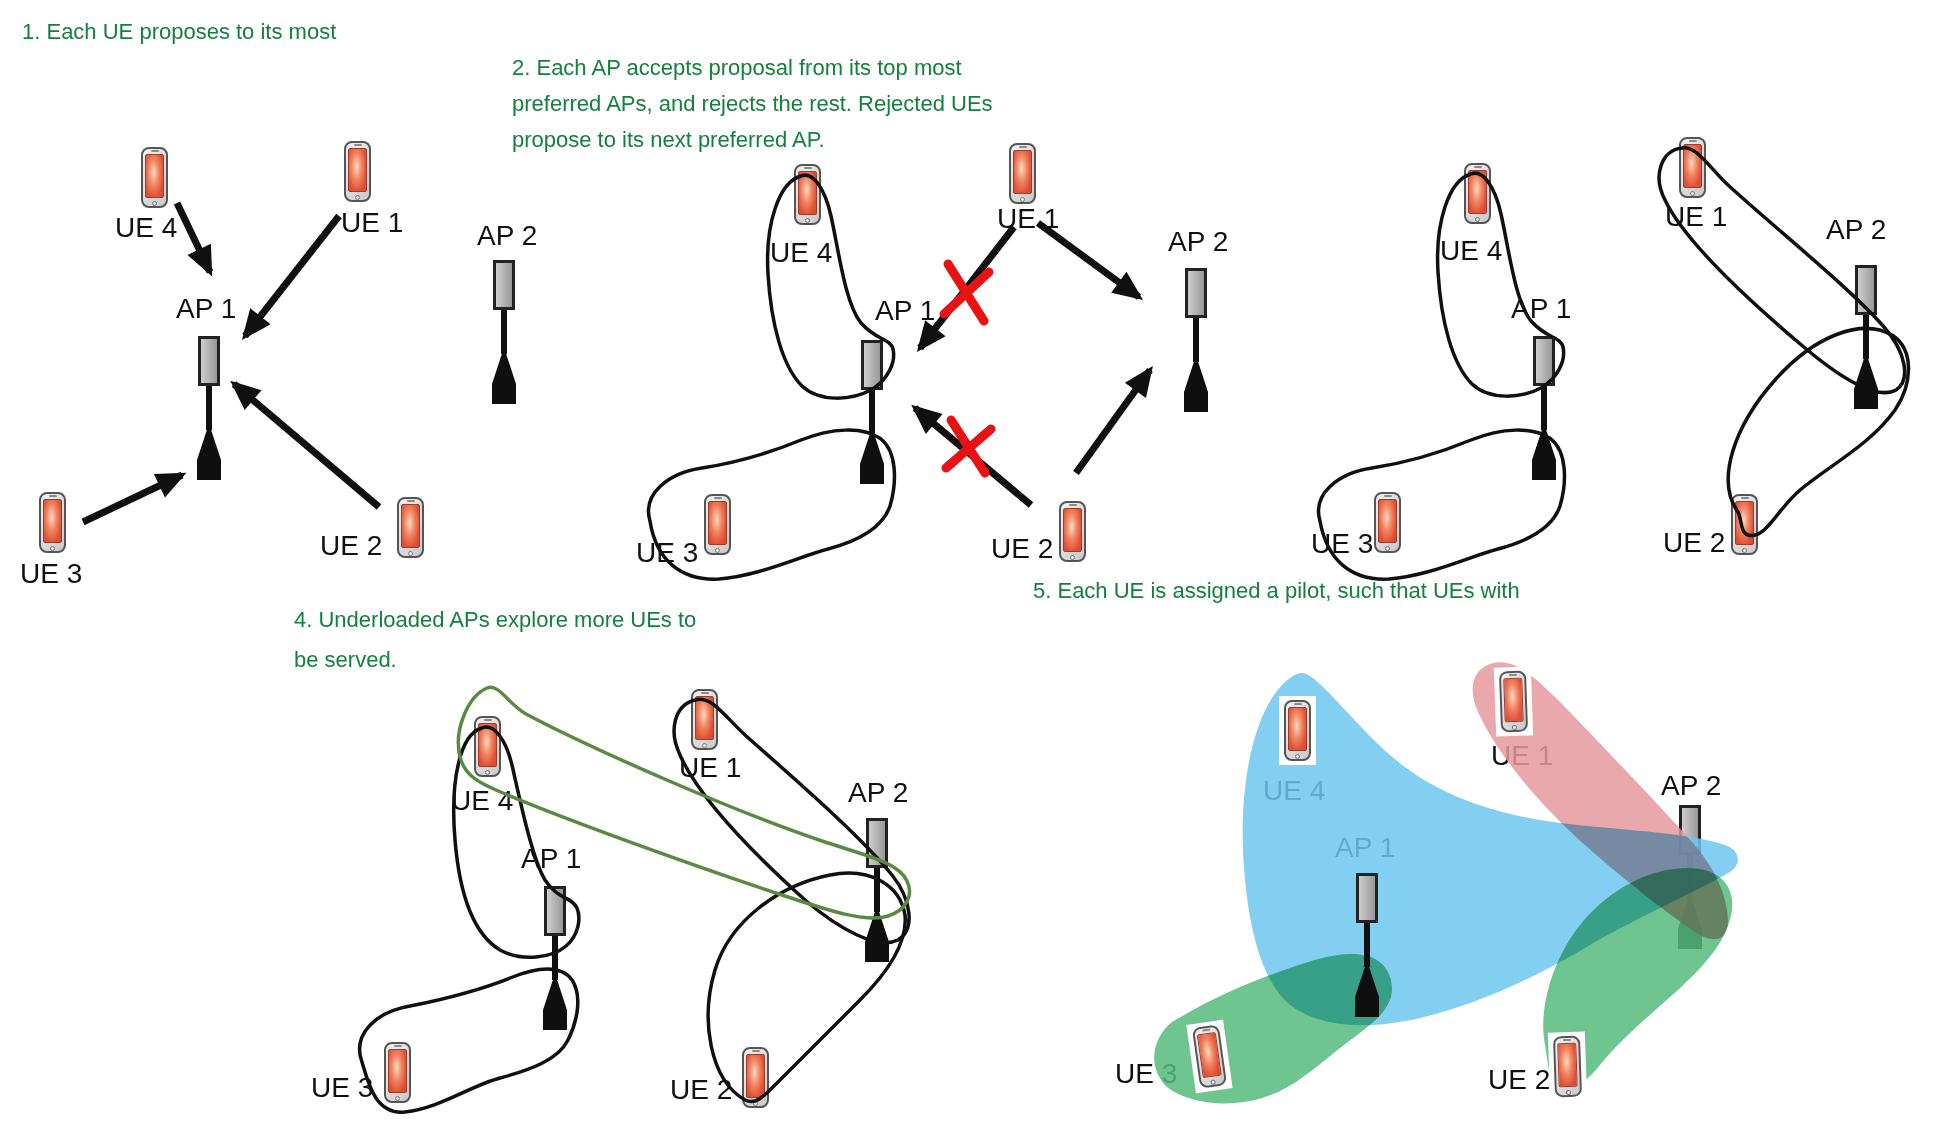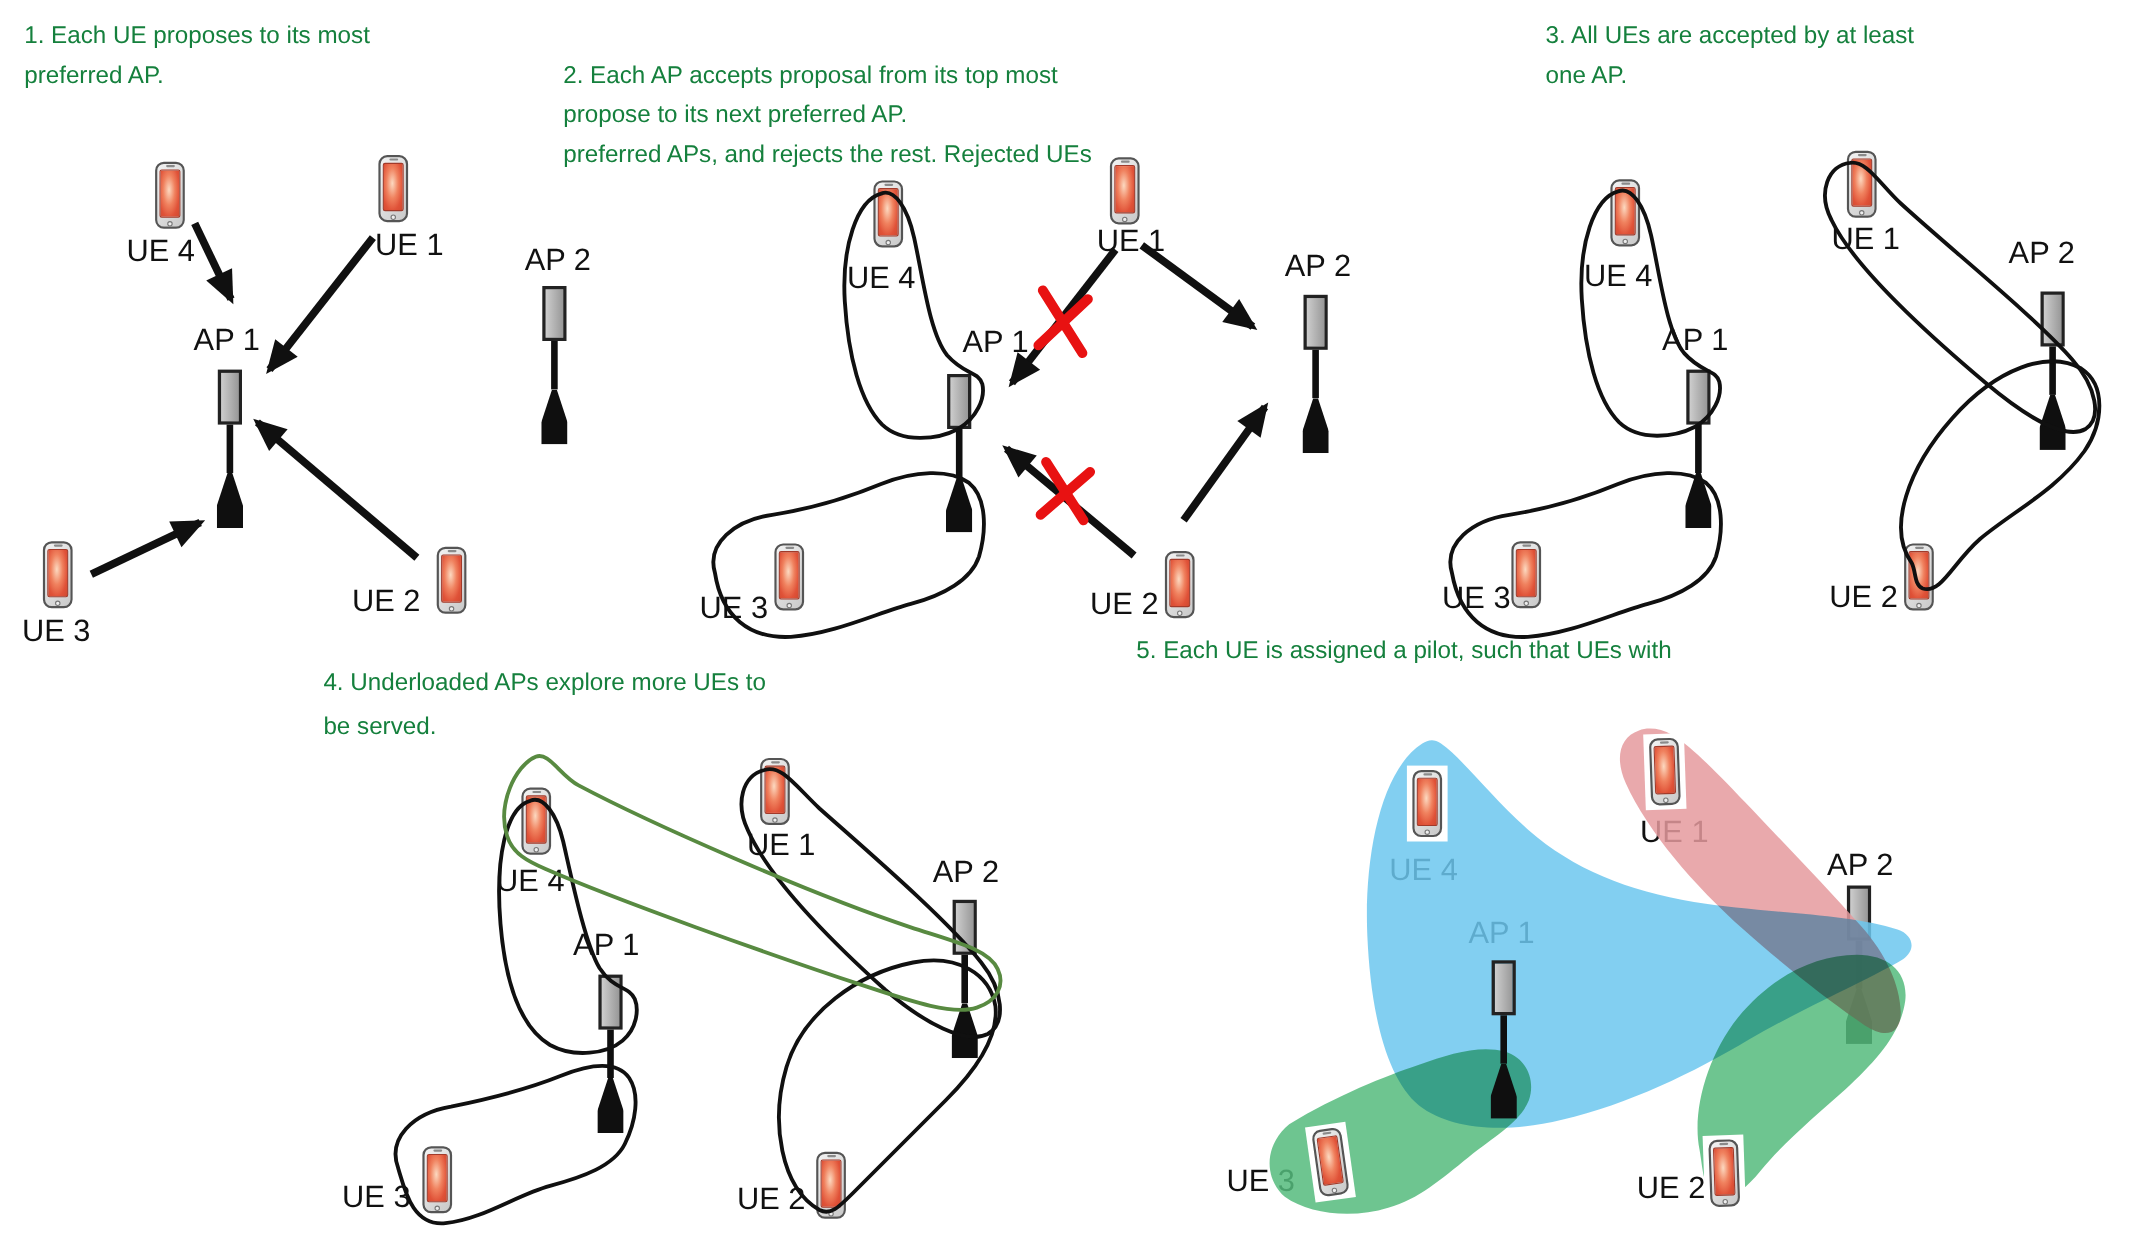--- a/index.html
+++ b/index.html
@@ -32,30 +32,25 @@
               clip-path:polygon(41% 0,59% 0,100% 60%,100% 100%,0 100%,0 60%);}
   svg#overlay{position:absolute;left:0;top:0;z-index:1;pointer-events:none;}
 </style>
 </head>
 <body>
 
 <div id="canvas">
 
   <div class="title" style="left:22px;top:14px;">
     <div>1. Each UE proposes to its most</div>
-    <div>preferred AP.</div>
   </div>
   <div class="title" style="left:512px;top:14px;margin-top:36px;">
     <div>2. Each AP accepts proposal from its top most</div>
+    <div>preferred APs, and rejects the rest. Rejected UEs</div>
     <div>propose to its next preferred AP.</div>
-    <div>preferred APs, and rejects the rest. Rejected UEs</div>
-  </div>
-  <div class="title" style="left:1405px;top:14px;">
-    <div>3. All UEs are accepted by at least</div>
-    <div>one AP.</div>
   </div>
   <div class="title bottom" style="left:294px;top:600px;">
     <div>4. Underloaded APs explore more UEs to</div>
     <div>be served.</div>
   </div>
   <div class="title bottom" style="left:1033px;top:571px;">
     <div>5. Each UE is assigned a pilot, such that UEs with</div>
   </div>
 
   <svg id="overlay" width="1958" height="1134" viewBox="0 0 1958 1134">

